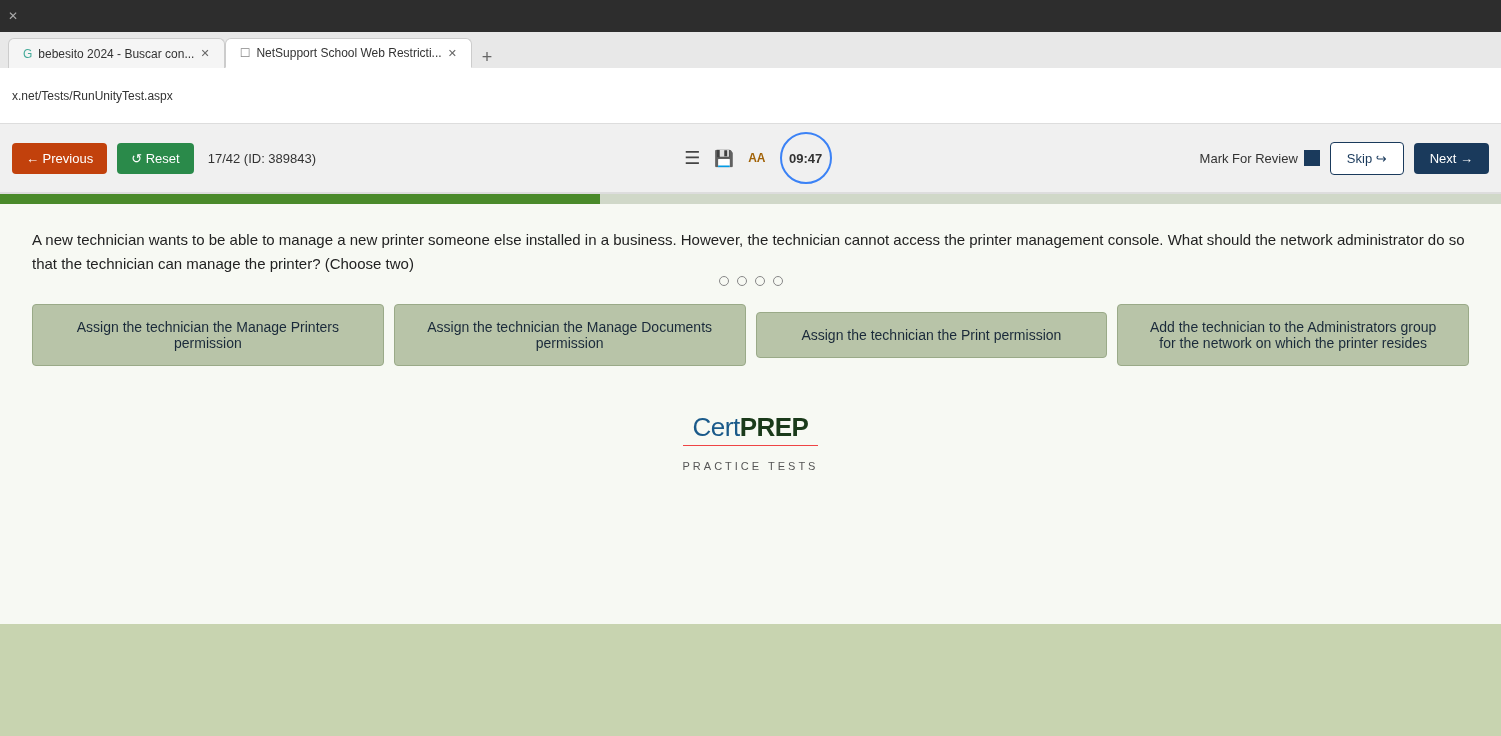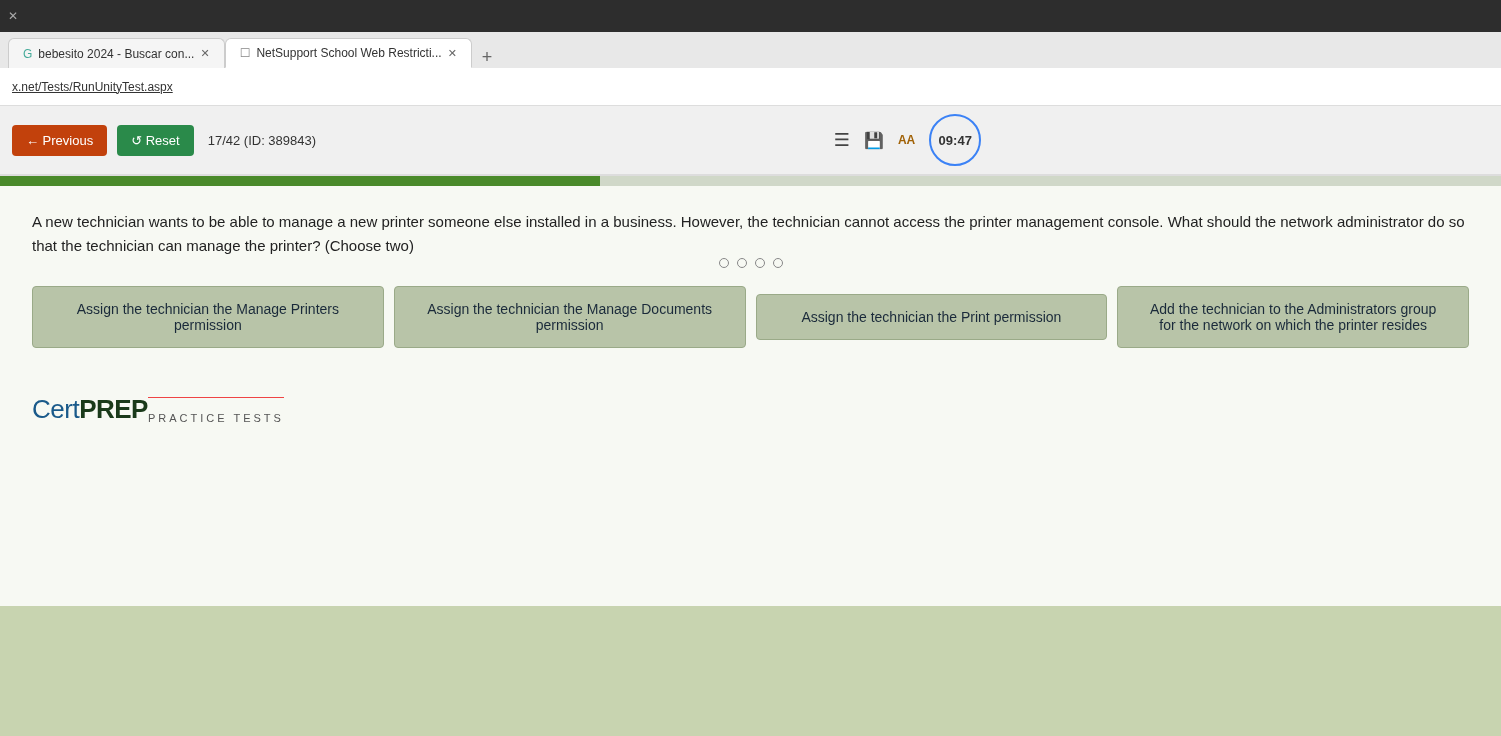--- a/index.html
+++ b/index.html
@@ -43,28 +43,27 @@
       background: #fff;
       border-bottom: 1px solid #fff;
     }
     .tab-close {
       font-size: 11px;
       color: #666;
       cursor: pointer;
     }
     .browser-addressbar {
       background: #fff;
-      height: 38px;
+      height: 56px;
       display: flex;
       align-items: center;
       padding: 0 12px;
       border-bottom: 1px solid #ddd;
       font-size: 12px;
       color: #333;
-      text-decoration: underline;
     }
 
     
     .toolbar {
       background: #f0f0f0;
       border-bottom: 2px solid #ddd;
       padding: 8px 12px;
       display: flex;
       align-items: center;
       gap: 10px;
@@ -222,21 +221,21 @@
       text-align: center;
       font-size: 14px;
       color: #1a2a3a;
       cursor: pointer;
       transition: background 0.15s;
     }
 
     
     .footer-logo {
       display: flex;
-      flex-direction: row;
+      flex-direction: column;
       align-items: center;
       padding: 16px 0 8px 0;
     }
     .logo-text {
       font-size: 26px;
       font-weight: normal;
       color: #1a5a8a;
       letter-spacing: -0.5px;
     }
     .logo-text span.bold {
@@ -290,20 +289,28 @@
 
   <div class="toolbar-center">
     <span class="toolbar-icon">☰</span>
     <span class="toolbar-icon" style="font-size:16px;">💾</span>
     <span class="aa-text">AA</span>
     <div class="timer-badge">
       <span>09:47</span>
     </div>
   </div>
 
+  <div class="toolbar-right">
+    <span class="mark-review-label">
+      <span>Mark For Review</span>
+      <span class="mark-review-checkbox"></span>
+    </span>
+    <button class="btn-skip">Skip ↪</button>
+    <button class="btn-next">Next →</button>
+  </div>
 </div>
 
 <div class="progress-bar-container">
   <div class="progress-bar-fill" style="width:40%"></div>
 </div>
 
 <div class="main-content">
   <p class="question-text">A new technician wants to be able to manage a new printer someone else installed in a business. However, the technician cannot access the printer management console. What should the network administrator do so that the technician can manage the printer? (Choose two)</p>
 
   <div class="dots-row">

